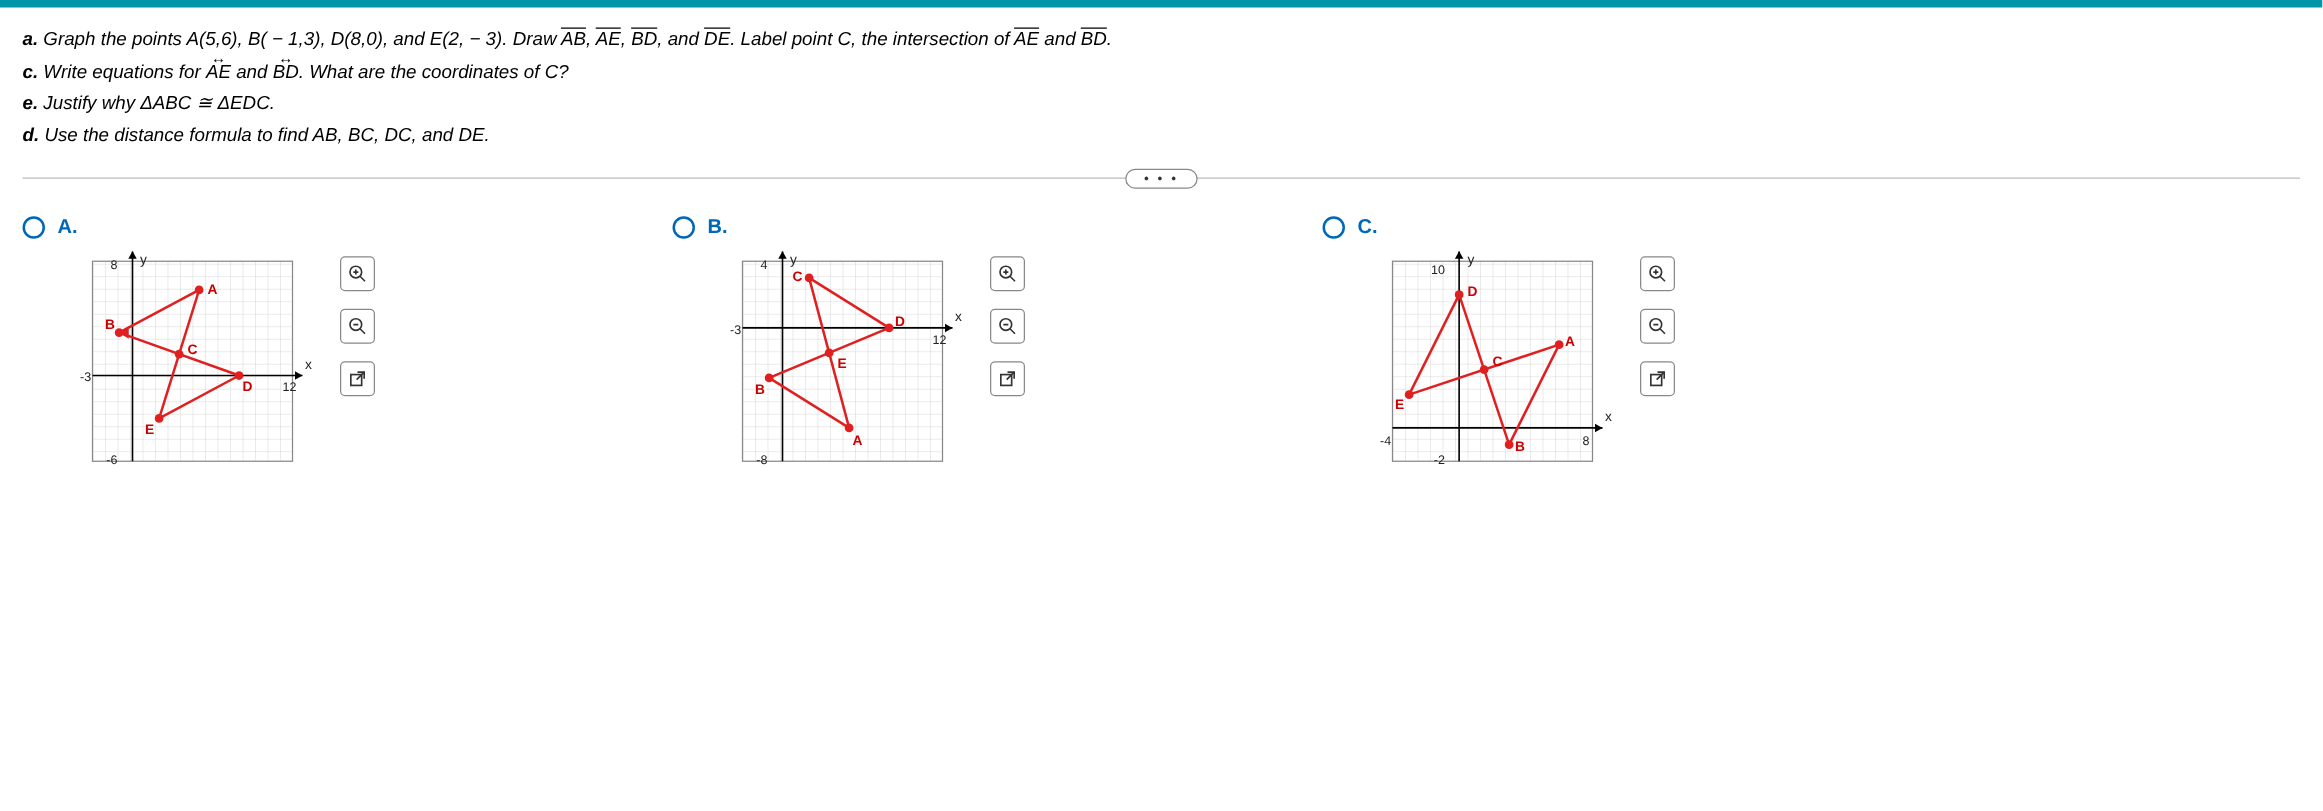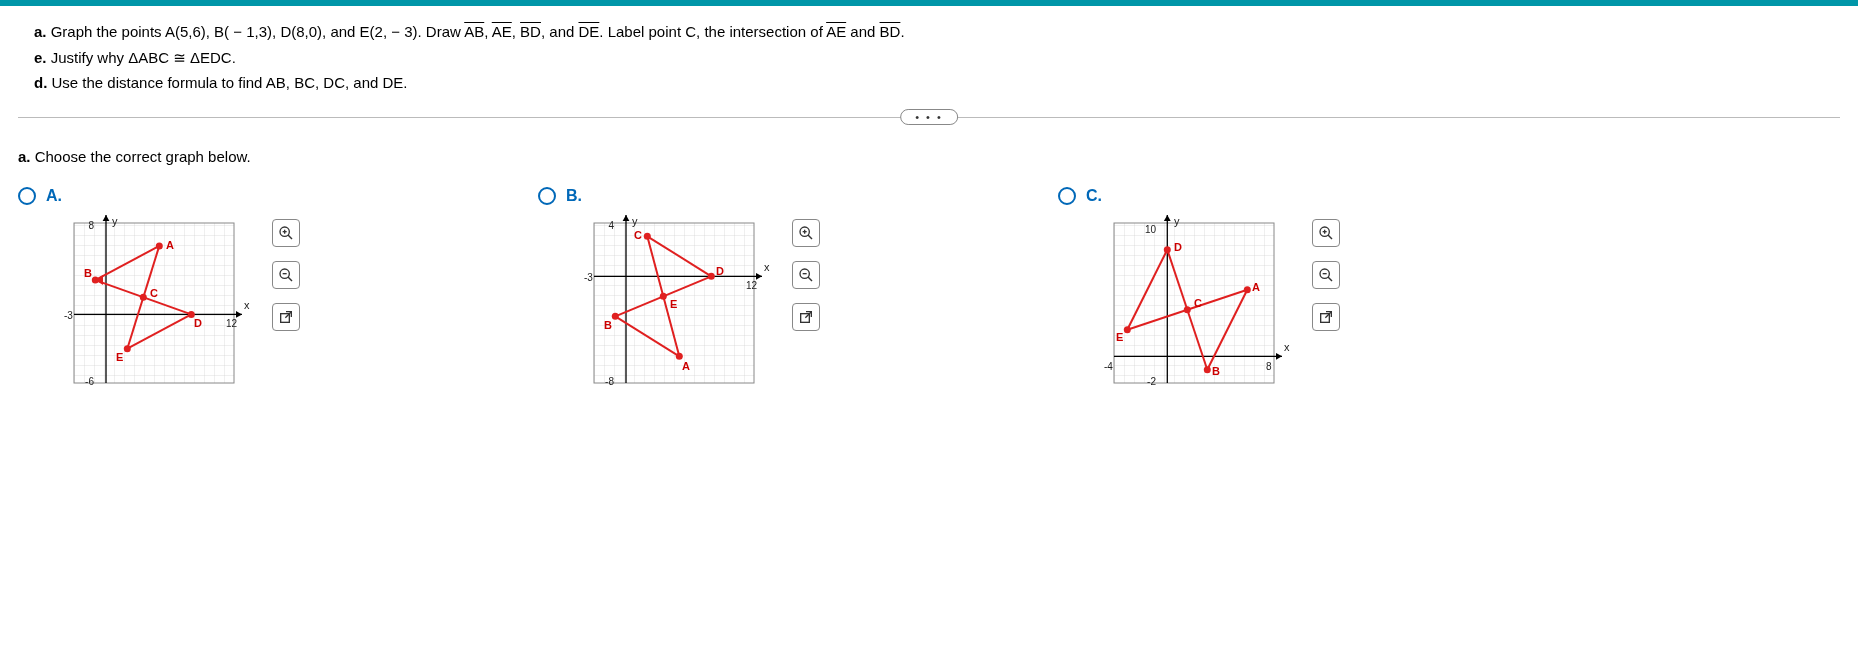--- a/index.html
+++ b/index.html
@@ -5,21 +5,21 @@
   * { box-sizing: border-box; margin: 0; padding: 0; }
   body {
     font-family: Arial, Helvetica, sans-serif;
     font-size: 15px;
     color: #000;
     background: #fff;
     width: 1858px;
   }
   .topbar { height: 6px; background: #0096a8; }
   .content { padding: 12px 18px 0 18px; }
-  .problem p { margin: 3px 16px; line-height: 1.5; }
+  .problem p { margin: 3px 0; line-height: 1.5; font-style: italic; }
   .bold { font-weight: bold; }
   .over { text-decoration: overline; }
   .larr { position: relative; }
   .larr::before {
     content: "↔";
     position: absolute;
     top: -12px; left: 0; right:0;
     text-align:center;
     font-size: 12px;
   }
@@ -67,35 +67,35 @@
 <body>
 
 <div class="topbar"></div>
 
 <div class="content">
   <div class="problem">
     <p>
       <span class="bold">a.</span><span> Graph the points A(5,6), B( − 1,3), D(8,0), and E(2, − 3). Draw </span><span class="over">AB</span>, <span class="over">AE</span>, <span class="over">BD</span>, and <span class="over">DE</span><span>. Label point C, the intersection of </span><span class="over">AE</span> and <span class="over">BD</span>.
     </p>
     <p>
+      <span class="bold">c.</span><span> Write equations for </span><span class="larr">AE</span> and <span class="larr">BD</span><span>. What are the coordinates of C?</span>
+    </p>
+    <p>
       <span class="bold">e.</span><span> Justify why ΔABC ≅ ΔEDC.</span>
     </p>
     <p>
       <span class="bold">d.</span><span> Use the distance formula to find AB, BC, DC, and DE.</span>
     </p>
   </div>
 
   <div class="divider-wrap">
     <hr class="divider">
     <div class="ellipsis-pill">• • •</div>
   </div>
 
-  <p class="question-a">
-    <span class="bold">a.</span><span> Choose the correct graph below.</span>
-  </p>
 
   <div class="options">
 
     <div class="option">
       <div class="opt-head">
         <span class="radio"></span>
         <span class="opt-label">A.</span>
       </div>
       <div class="graph-row">
         <div class="graph-box">

